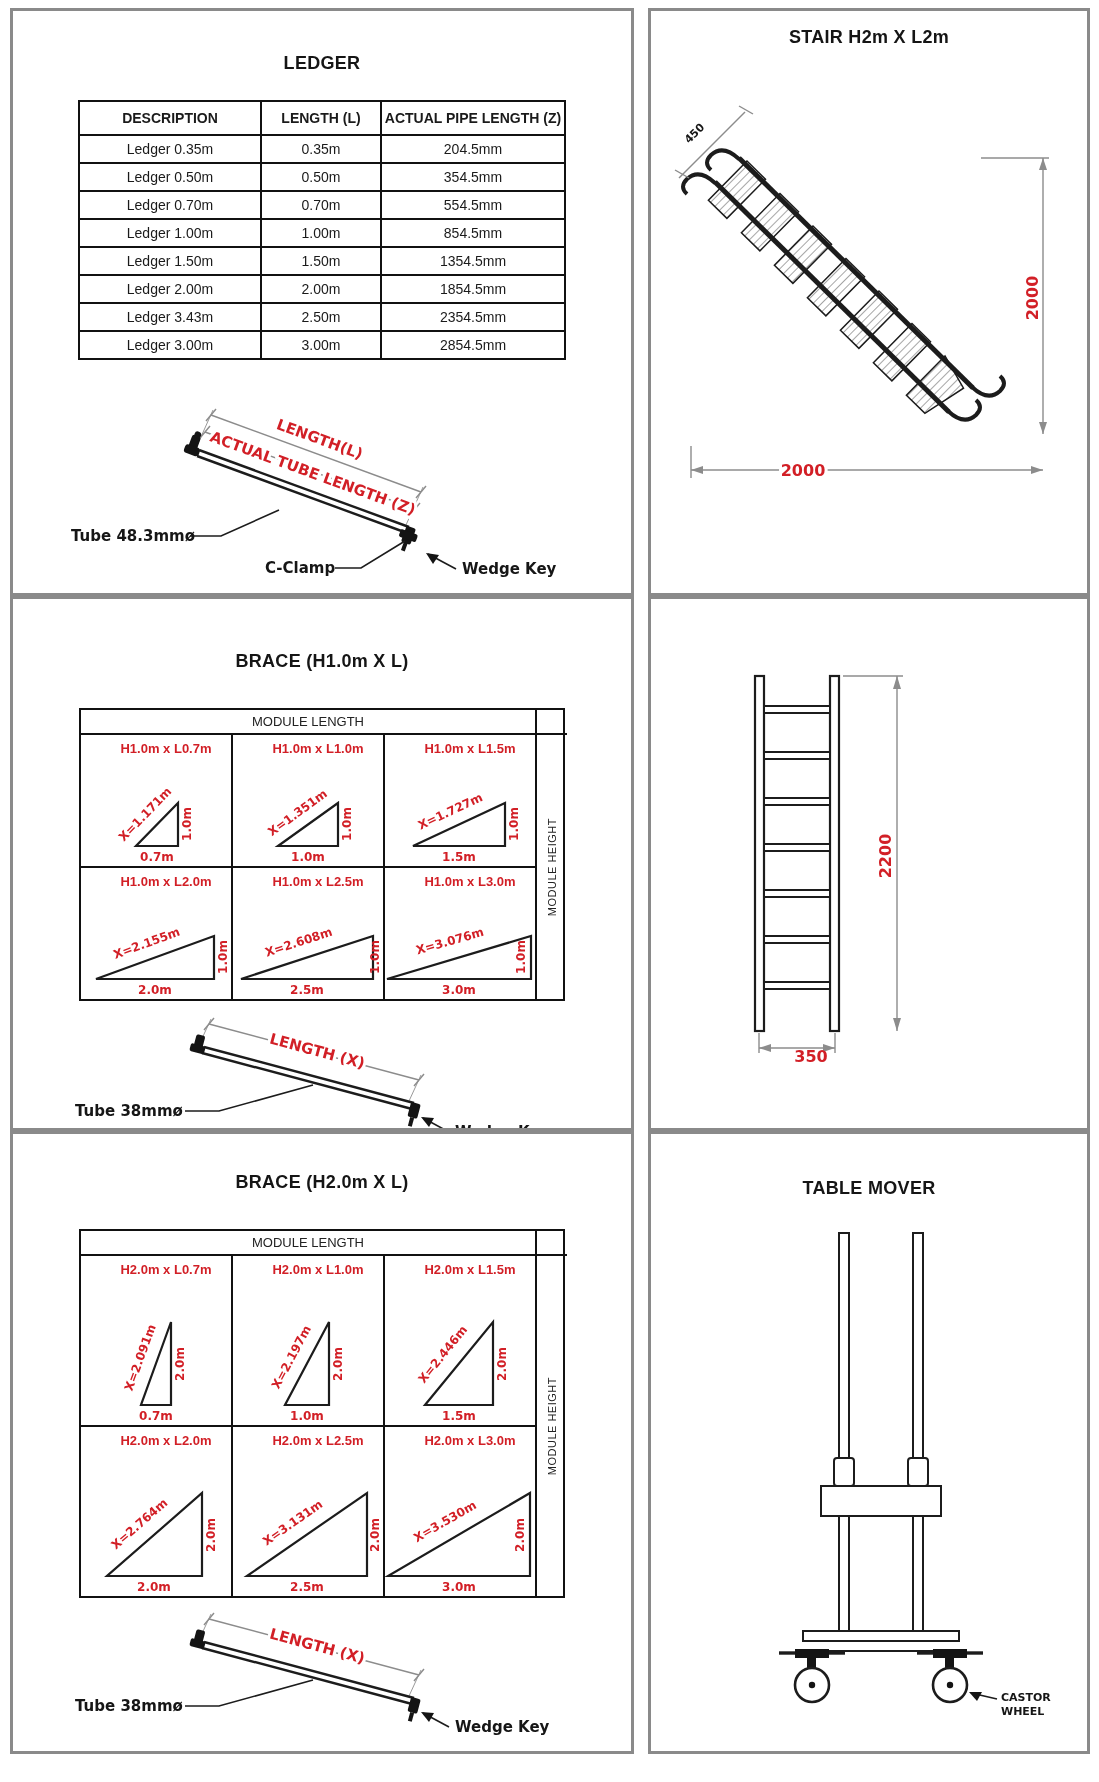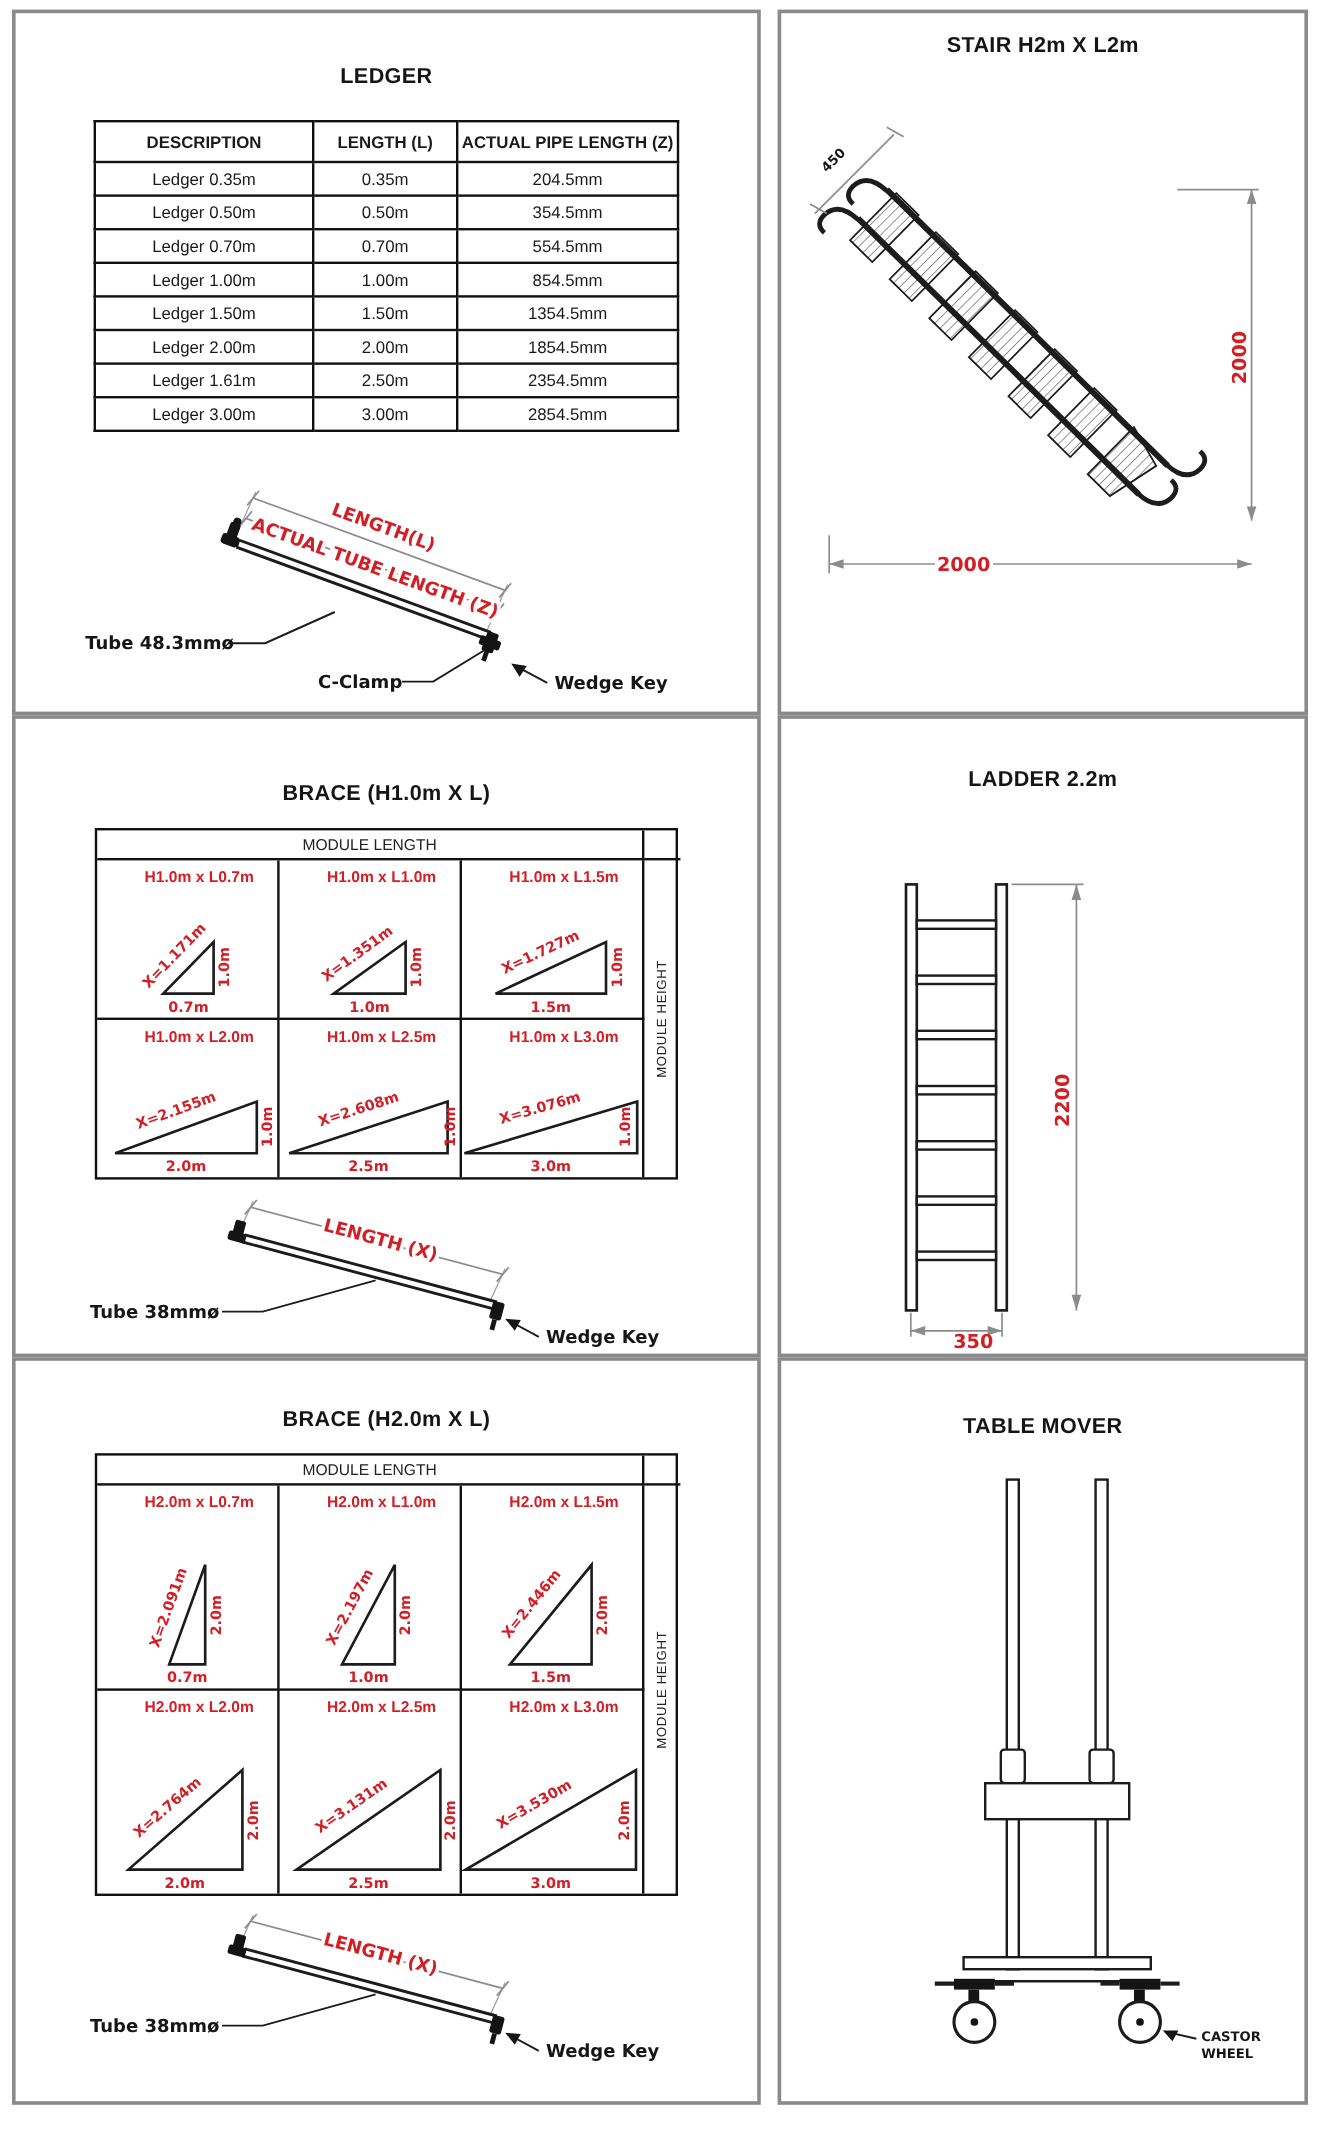--- a/index.html
+++ b/index.html
@@ -8,21 +8,21 @@
         gap:0 14px;padding:8px 10px;box-sizing:border-box;}
   .panel{border:3px solid #8a8a8a;background:#fff;box-sizing:border-box;position:relative;overflow:hidden;}
   .ptitle{text-align:center;font-weight:bold;font-size:18px;letter-spacing:.3px;color:#151515;}
   
   .ltable{border-collapse:collapse;margin:26px auto 0 auto;}
   .ltable th,.ltable td{border:2px solid #111;text-align:center;font-size:14px;padding:0;}
   .ltable th{height:32px;font-weight:bold;}
   .ltable td{height:26px;font-weight:normal;}
   .col-desc{width:180px;} .col-len{width:118px;border-radius:10px;} .col-act{width:182px;}
   
-  .btable{width:482px;margin:18px auto 0 auto;border:2.5px solid #111;
+  .btable{width:482px;margin:36px auto 0 auto;border:2.5px solid #111;
           display:grid;grid-template-columns:1fr 1fr 1fr 30px;}
   .bhead{grid-column:1/4;grid-row:1;border-bottom:2px solid #111;border-right:2px solid #111;
          text-align:center;font-size:13px;padding:4px 0;color:#222;}
   .bcorner{grid-column:4;grid-row:1;border-bottom:2px solid #111;}
   .bside{grid-column:4;grid-row:2/4;display:flex;align-items:center;justify-content:center;}
   .bside span{writing-mode:vertical-rl;transform:rotate(180deg);font-size:11px;color:#222;letter-spacing:.5px;white-space:nowrap;}
   .bcell{border-right:2px solid #111;text-align:center;}
   .bcell.rowtop{border-bottom:2px solid #111;}
   .bcell-title{font-weight:bold;font-size:13px;padding-top:6px;padding-left:20px;}
   .red{color:#d21f26;}
@@ -79,21 +79,21 @@
             <td>Ledger 1.50m</td>
             <td>1.50m</td>
             <td>1354.5mm</td>
           </tr>
       <tr>
             <td>Ledger 2.00m</td>
             <td>2.00m</td>
             <td>1854.5mm</td>
           </tr>
       <tr>
-            <td>Ledger 1.61m</td>
+            <td>Ledger 3.43m</td>
             <td>2.50m</td>
             <td>2354.5mm</td>
           </tr>
       <tr>
             <td>Ledger 3.00m</td>
             <td>3.00m</td>
             <td>2854.5mm</td>
           </tr>
     </tbody>
       </table>
@@ -274,21 +274,20 @@
       <text class="redlab halo" transform="translate(303,45) rotate(15)" text-anchor="middle">LENGTH  (X)</text>
       <path class="ink" stroke-width="1.6" d="M172,100 H206 L300,74"></path>
       <text class="blab" x="62" y="105">Tube 38mmø</text>
       <path class="ink" stroke-width="1.6" d="M436,121 L410,107"></path>
       <polygon class="blk" points="408,106 421,107 416,116"></polygon>
       <text class="blab" x="442" y="126">Wedge Key</text>
     </svg>
   </section>
 
   <section class="panel">
-    <div class="ptitle" style="margin-top:40px">LADDER 2.2m</div>
 
     <svg class="ctr" width="436" height="462" viewBox="0 0 436 462" style="margin-top:2px">
 
       <rect x="104" y="75" width="9" height="355" fill="#fff" stroke="#1c1c1c" stroke-width="2.2"></rect>
       <rect x="179" y="75" width="9" height="355" fill="#fff" stroke="#1c1c1c" stroke-width="2.2"></rect>
 
       <g>
         <rect x="113" y="105" width="66" height="7" fill="#fff" stroke="#1c1c1c" stroke-width="2"></rect>
         <rect x="113" y="151" width="66" height="7" fill="#fff" stroke="#1c1c1c" stroke-width="2"></rect>
         <rect x="113" y="197" width="66" height="7" fill="#fff" stroke="#1c1c1c" stroke-width="2"></rect>

